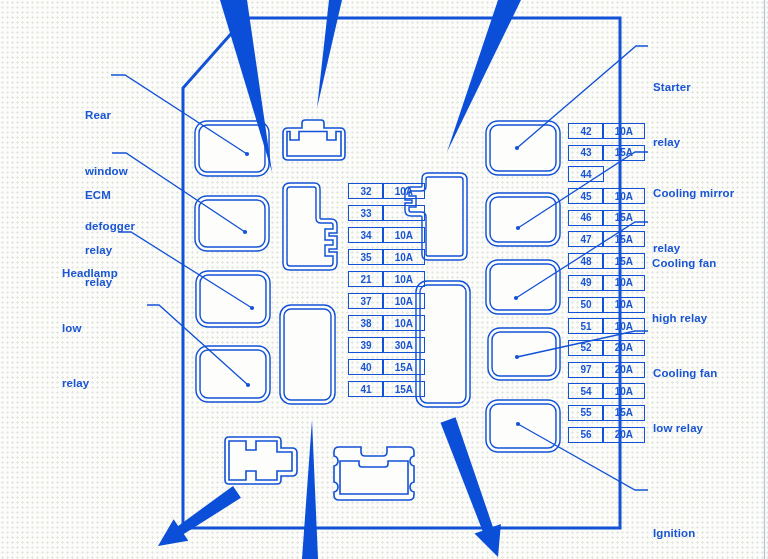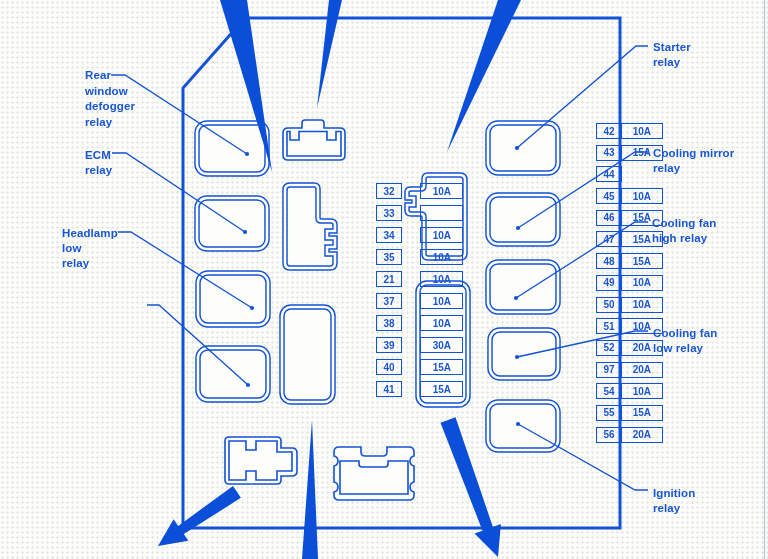--- a/index.html
+++ b/index.html
@@ -26,36 +26,36 @@
   .dot    {fill:var(--line);}
   .arrow  {fill:var(--arrow);}
   .edge   {stroke:#b9c4da;stroke-width:1.2;}
 
   
   .lbl{
     position:absolute;color:var(--txt);
     font-size:11.5px;font-weight:700;line-height:15px;
     letter-spacing:.1px;white-space:nowrap;
   }
-  .lbl span{display:block;}
+  .lbl span{display:block;margin-top:40px;}
 
   
   .fuse-table{position:absolute;display:flex;flex-direction:column;}
   #fuse-table-center{left:348px;top:183px;}
-  #fuse-table-center .fuse-row{margin-bottom:6px;gap:20px;}
+  #fuse-table-center .fuse-row{margin-bottom:6px;}
   #fuse-table-right{left:568px;top:123px;}
   #fuse-table-right .fuse-row{margin-bottom:5.7px;}
   .fuse-row{display:flex;height:16px;}
   .fuse-cell{
     box-sizing:border-box;border:1.6px solid var(--line);
     background:transparent;color:var(--txt);
     font-size:10px;font-weight:700;
     display:flex;align-items:center;justify-content:center;
   }
-  .fuse-num{width:26px;margin-left:28px;}
+  .fuse-num{width:36px;}
   .fuse-amp{width:43px;margin-left:-1.6px;}
 </style>
 </head>
 <body>
 
 <div class="stage" style="--line: #1252d6; --arrow: #0b4ed8; --txt: #1a56d4;">
 
   <svg class="diagram" width="768" height="559" viewBox="0 0 768 559">
 
     <path class="box" d="M183,528 L183,88 L245,18 L620,18 L620,528 Z"></path>

